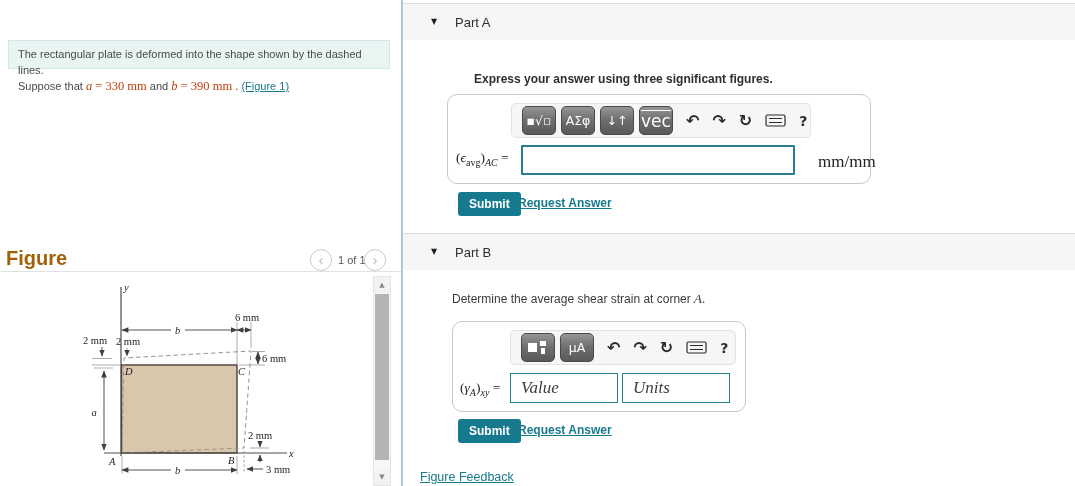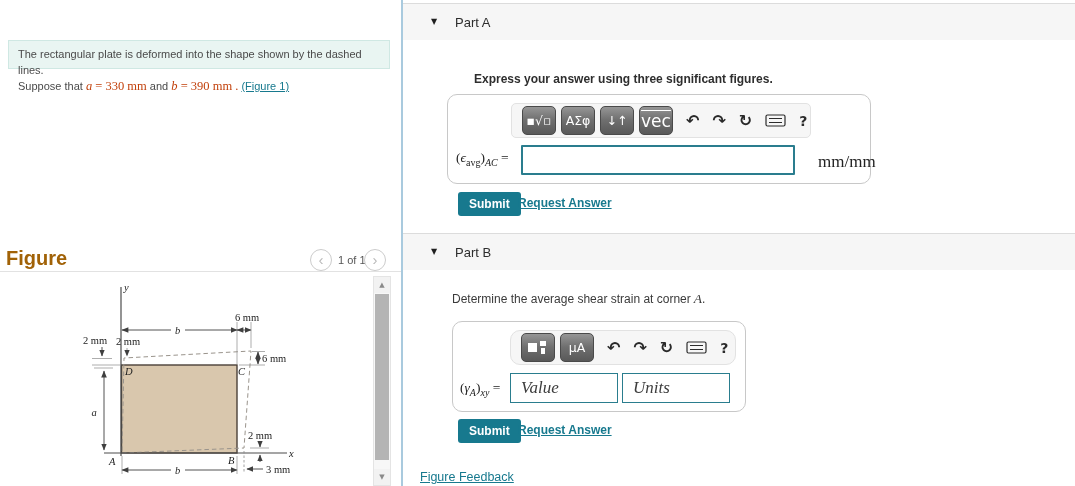--- a/index.html
+++ b/index.html
@@ -224,21 +224,21 @@
     <div class="part-header" style="top:233px;">
       <span class="tri">▼</span>
       <span class="ptitle">Part B</span>
     </div>
 
     <div class="prompt" style="top:282px;margin-top:9px;">
       <span>Determine the average shear strain at corner</span><span class="pmath">A</span><span>.</span>
     </div>
 
     <div class="ansbox" style="left:49px; top:321px; width:294px; height:91px;">
-      <div class="toolbar" style="left:57px; width:226px;border-radius:10px;">
+      <div class="toolbar" style="left:57px; width:226px;">
         <button class="mbtn">
           <svg width="22" height="17" viewBox="0 0 22 17">
               <rect x="1" y="4" width="9" height="9" fill="#fff"></rect>
               <rect x="13" y="2" width="6" height="5" fill="#fff"></rect>
               <rect x="14" y="9" width="4" height="6" fill="#fff"></rect>
             </svg>
         </button>
         <button class="mbtn">
             <span>μA</span>
           </button>

